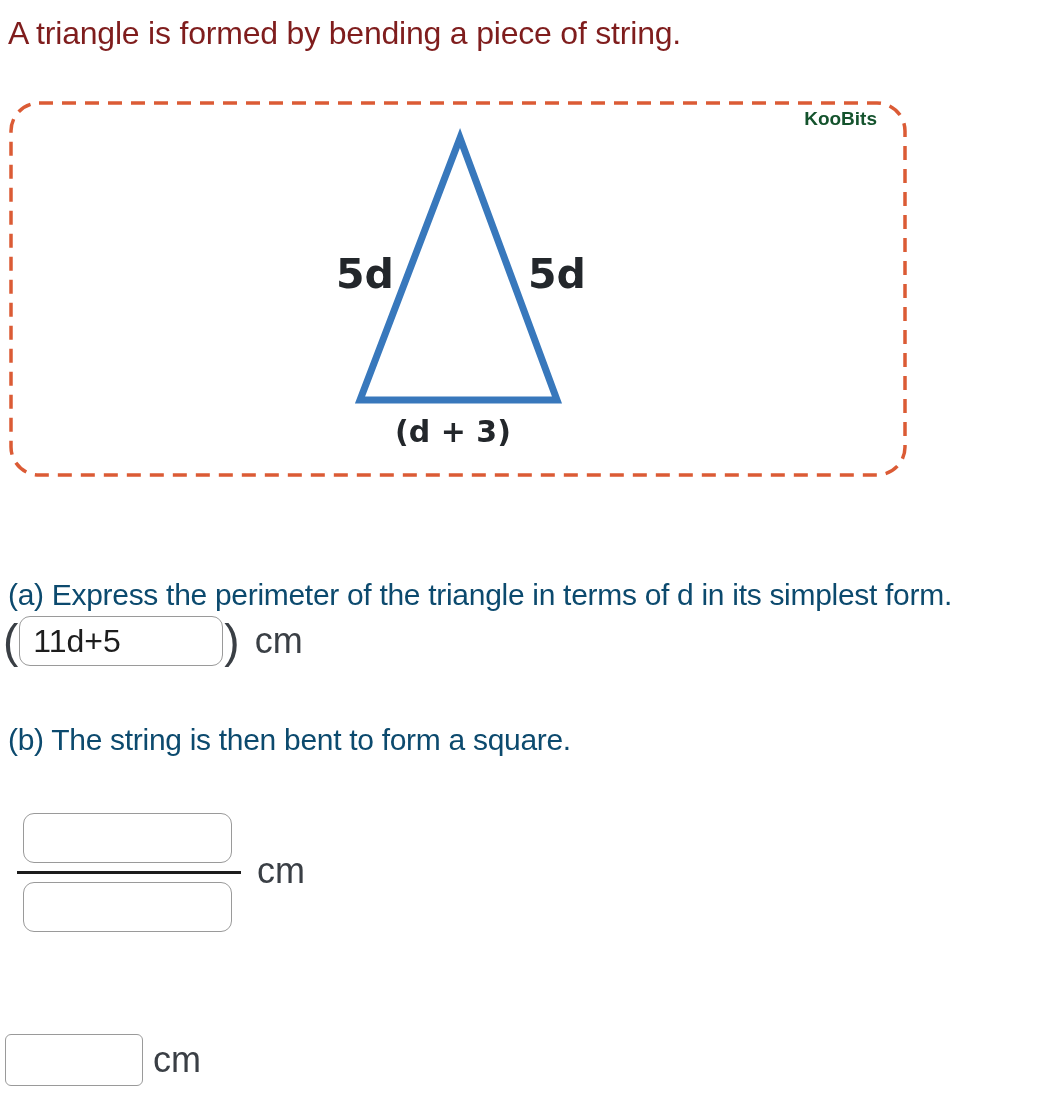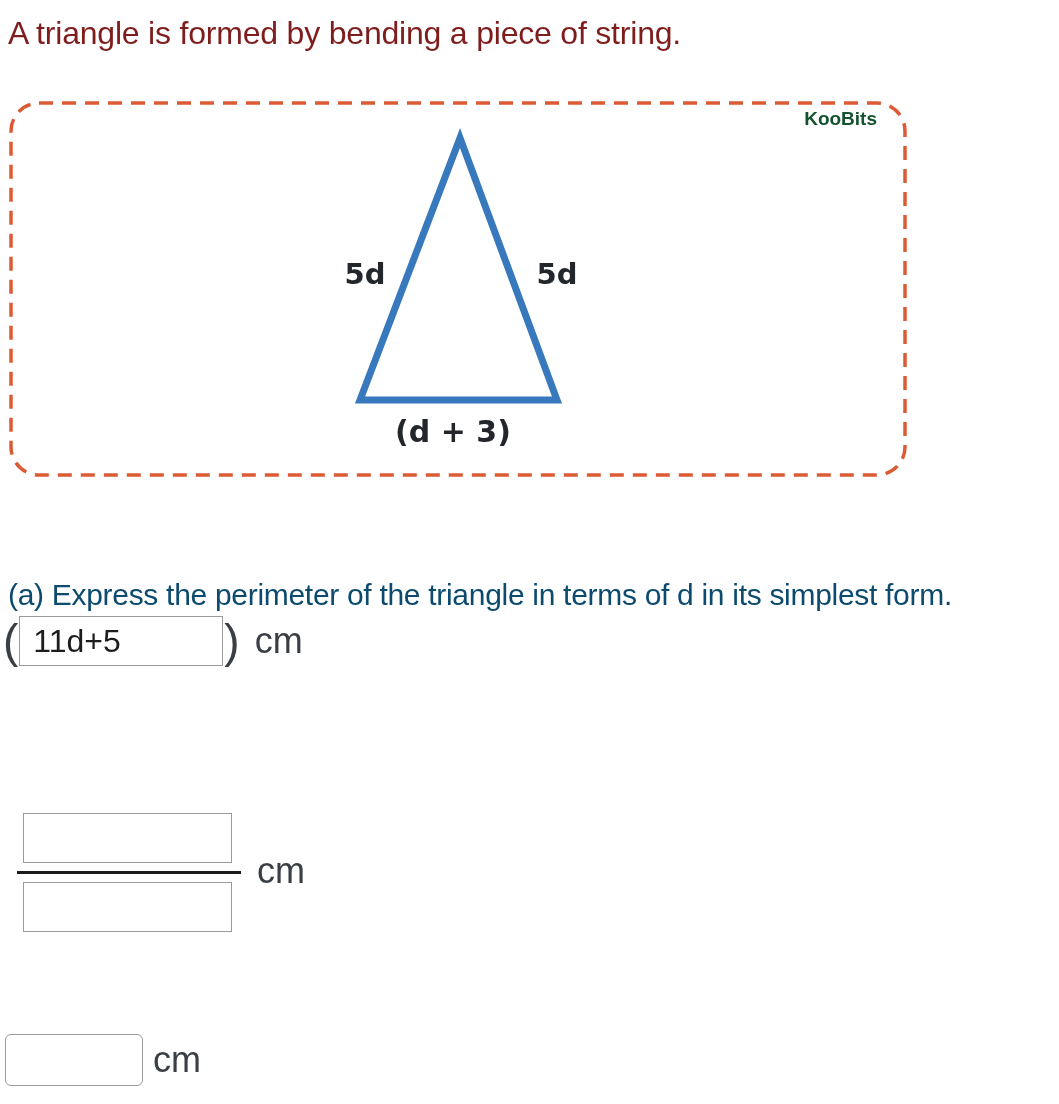--- a/index.html
+++ b/index.html
@@ -22,41 +22,41 @@
     width:898px; height:376px;
   }
   .figure svg{position:absolute; left:0; top:0;}
   .brand{
     position:absolute; right:30px; top:8px;
     font-size:19px; line-height:1; color:#14532d;font-weight:bold;
   }
   .tri-label{
     position:absolute; transform:translate(-50%,-50%);
     font-family:"DejaVu Sans", sans-serif;
-    font-size:29px; font-weight:600; color:#23272b; line-height:1;
+    font-size:41px; font-weight:600; color:#23272b; line-height:1;
     white-space:nowrap;
   }
   .lbl-left{left:356px; top:173px;}
   .lbl-right{left:548px; top:173px;}
   .lbl-base{left:444px; top:331px; font-size:30px;}
   
   .q{
     position:absolute; left:8px;
     font-size:30px; line-height:1.2; letter-spacing:-0.3px; color:#0c4a6e;
     white-space:nowrap;
   }
   .qa{top:577px;}
   .qb1{top:722px;}
   .qb2{top:766px;}
   .qc{top:994px;}
   
   .ans-input{
     box-sizing:border-box;
     border:1.5px solid #9a9a9a;
-    border-radius:0;
+    border-radius:11px;
     background:#ffffff;
     font-family:"Liberation Sans", sans-serif;
     font-size:32px; color:#1d1d1d;
     padding:0 0 0 13px;
     outline:none;
   }
   .row-a{
     position:absolute; left:2px; top:612px; height:58px;
     display:flex; align-items:center;
   }
@@ -108,20 +108,21 @@
   </div>
 
   <div class="q qa">(a) Express the perimeter of the triangle in terms of d in its simplest form.</div>
   <div class="row-a">
     <span class="paren">(</span>
     <input class="ans-input input-a" type="text" value="11d+5" style="">
     <span class="paren">)</span>
     <span class="unit unit-a">cm</span>
   </div>
 
+  <div class="q qb1">(b) The string is then bent to form a square.</div>
   <div class="fraction">
     <input class="ans-input frac-input frac-num" type="text" value="" style="">
     <div class="frac-line"></div>
     <input class="ans-input frac-input frac-den" type="text" value="" style="">
   </div>
   <span class="unit unit-b">cm</span>
 
   <div class="row-c">
     <input class="ans-input input-c" type="text" value="" style="">
     <span class="unit unit-c">cm</span>

